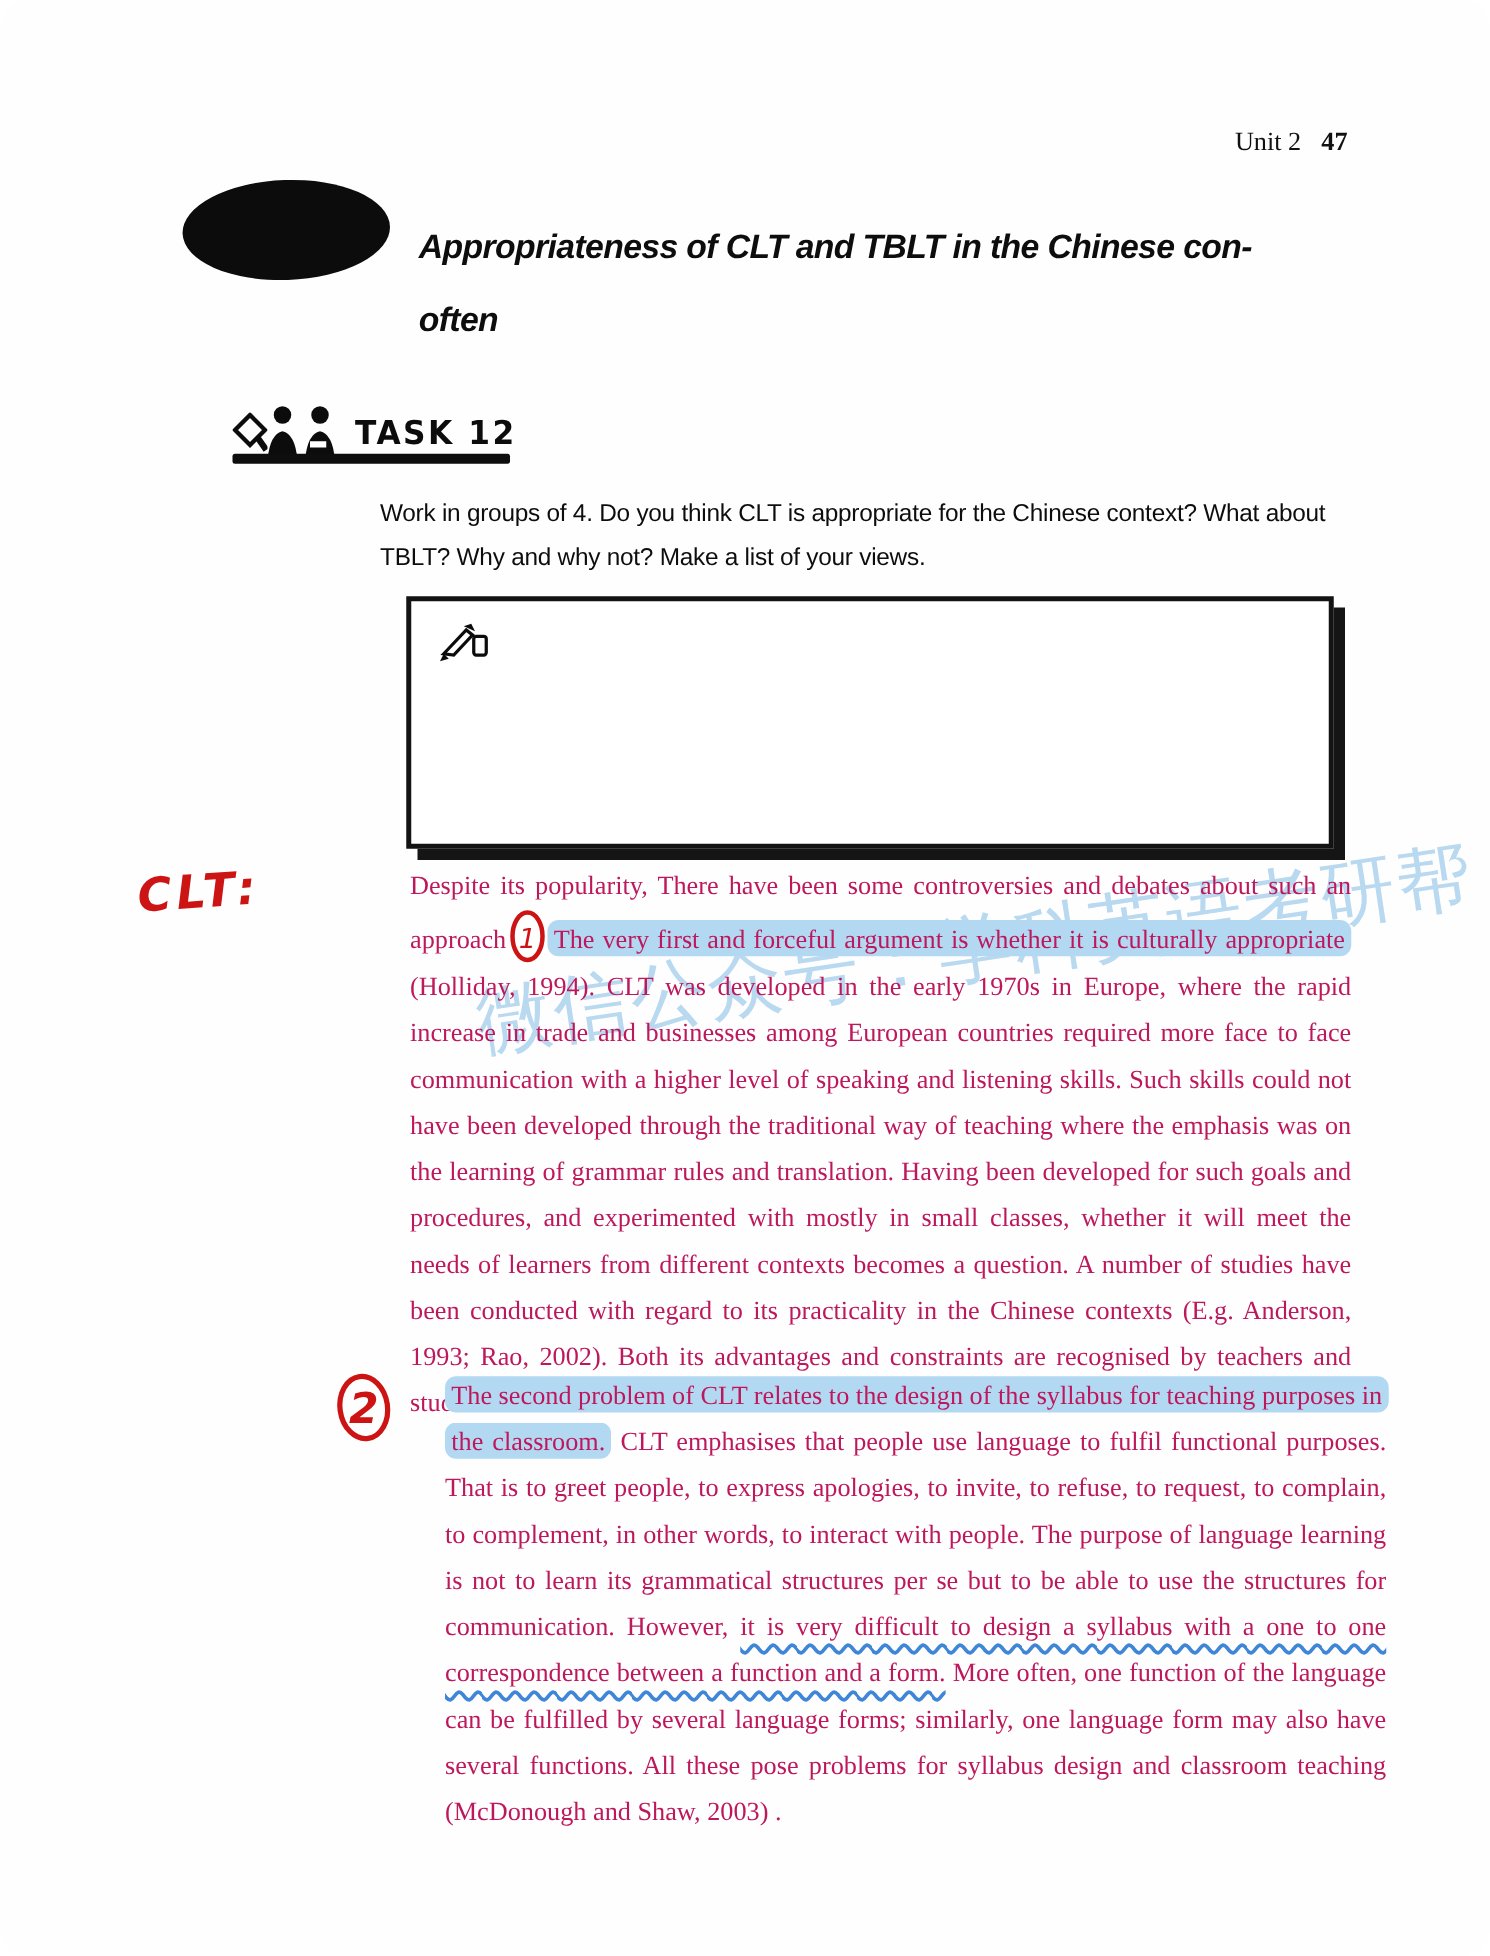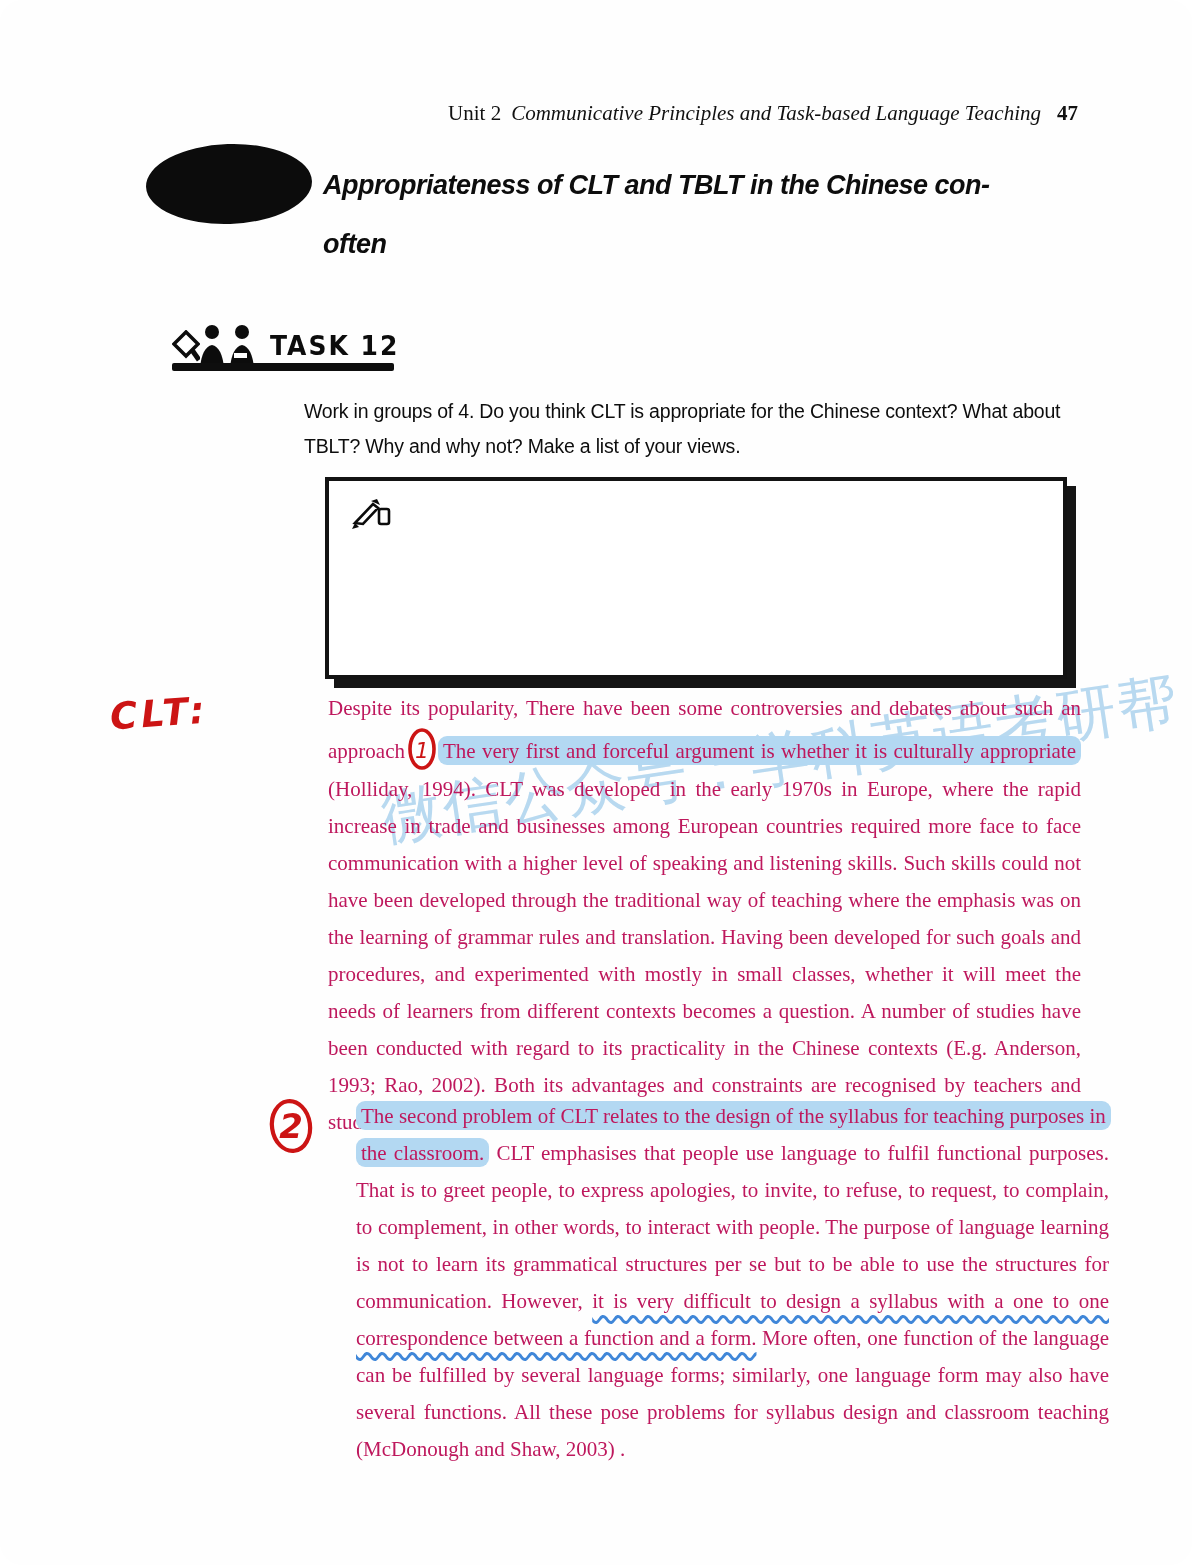--- a/index.html
+++ b/index.html
@@ -23,27 +23,27 @@
   .running-head .unit{font-style:normal;}
   .running-head .book-title{font-style:italic;}
   .running-head .page-num{font-weight:bold;margin-left:6px;}
 
   
   .section-ellipse{
     position:absolute;left:146px;top:144px;width:166px;height:80px;
     background:#0c0c0c;border-radius:50%;transform:rotate(-2deg);
   }
   .section-heading{
-    position:absolute;left:323px;top:156px;width:770px;margin:0;
+    position:absolute;left:323px;top:156px;width:770px;margin:12px;
     font-family:"Liberation Sans",sans-serif;font-style:italic;font-weight:bold;
     font-size:27px;line-height:59px;letter-spacing:-0.5px;color:#0d0d0d;
   }
 
   
-  .task-banner{position:absolute;left:172px;top:324px;width:230px;height:52px;text-align:right;}
+  .task-banner{position:absolute;left:186px;top:324px;width:230px;height:52px;text-align:right;}
   .task-banner .diamond-svg{position:absolute;left:0;top:6px;}
   .task-banner .people-svg{position:absolute;left:22px;top:0;}
   .task-label{
     position:absolute;left:98px;top:8px;
     font-family:"DejaVu Sans",sans-serif;font-weight:900;font-size:25px;
     letter-spacing:2px;color:#0c0c0c;transform:scaleY(1.05);white-space:nowrap;
   }
   .task-rule{position:absolute;left:0;top:39px;width:222px;height:8px;background:#0e0e0e;border-radius:2px;}
 
   
@@ -99,21 +99,20 @@
     transform-origin:left center;white-space:nowrap;
   }
 </style>
 </head>
 <body>
 
 <div class="page">
 
   <header class="running-head">
     <span class="unit">Unit 2</span>
-    <span class="book-title">Communicative Principles and Task-based Language Teaching</span>
     <span class="page-num">47</span>
   </header>
 
   <div class="section-ellipse"></div>
   <h1 class="section-heading"><span>Appropriateness of CLT and TBLT in the Chinese con-</span><br><span>often</span></h1>
 
   <div class="task-banner">
     <svg class="diamond-svg" width="28" height="32" viewBox="0 0 28 32">
       <polygon points="14,2 26,14 14,26 2,14" fill="#ffffff" stroke="#0c0c0c" stroke-width="3.5"></polygon>
       <path d="M20 20 L27 30" stroke="#0c0c0c" stroke-width="5" fill="none"></path>

